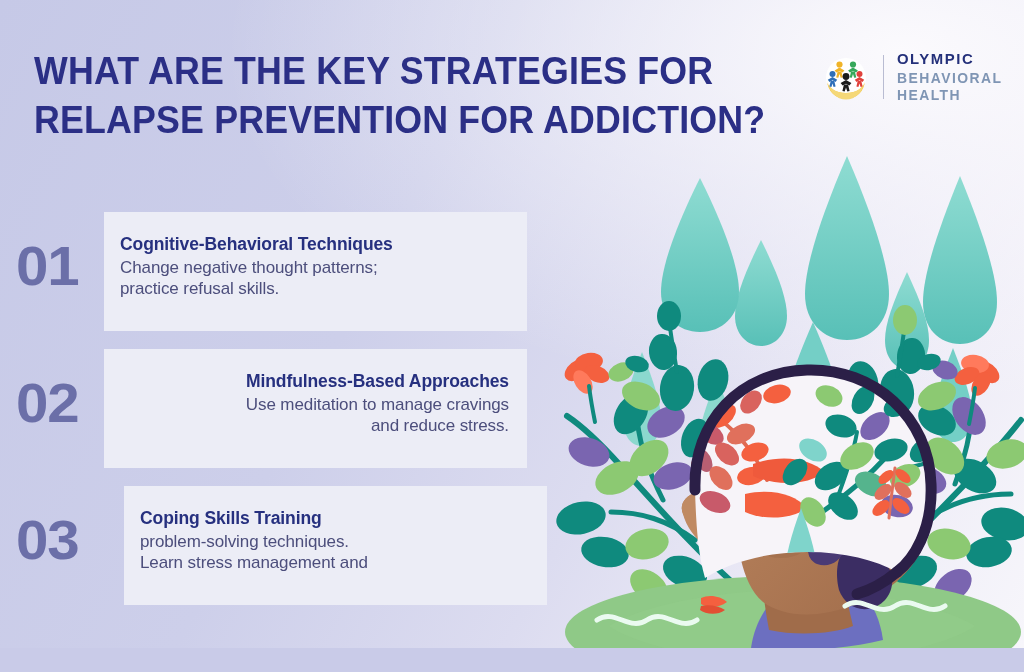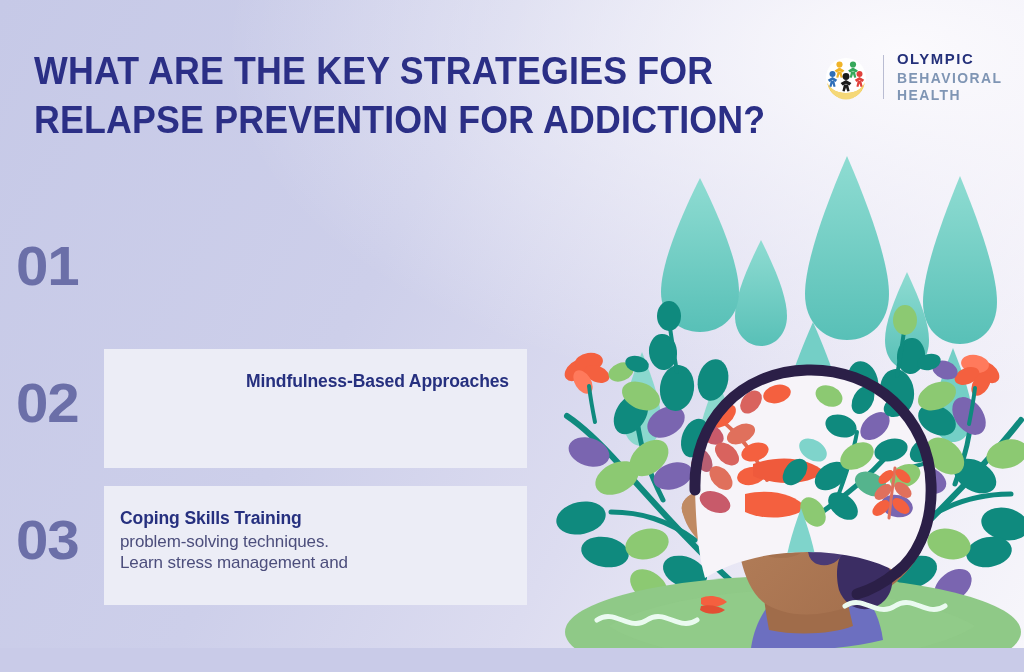--- a/index.html
+++ b/index.html
@@ -45,21 +45,21 @@
   }
   .logo-l2{margin-bottom:3px;}
 
   
   .card{
     position:absolute;left:104px;width:423px;
     background:#ecedf6;
   }
   .card.c1{top:212px;height:119px;}
   .card.c2{top:349px;height:119px;text-align:right;}
-  .card.c3{top:486px;height:119px;}
+  .card.c3{top:486px;height:119px;margin-left:20px;}
   .card-inner{padding:22px 18px 0 16px;}
   .card-title{
     font-size:17.5px;font-weight:bold;color:#26307f;
     line-height:21px;margin:0 0 2px 0;letter-spacing:-0.1px;
   }
   .card-body{
     font-size:17px;color:#4c4e7c;line-height:21px;margin:0;letter-spacing:-0.1px;
   }
   .card-body .bl{display:block;}
 
@@ -126,25 +126,38 @@
       </svg>
     </div>
     <div class="logo-divider"></div>
     <div class="logo-words">
       <div class="logo-l1">OLYMPIC</div>
       <div class="logo-l2">BEHAVIORAL</div>
       <div class="logo-l3">HEALTH</div>
     </div>
   </div>
 
+  <div class="card c1">
+    <div class="card-inner">
+      <div class="card-title">Cognitive-Behavioral Techniques</div>
+      <div class="card-body">
+        <span class="bl">Change negative thought patterns;</span>
+        <span class="bl">practice refusal skills.</span>
+      </div>
+    </div>
+  </div>
   <div class="num n1">01</div>
 
   <div class="card c2">
     <div class="card-inner">
       <div class="card-title">Mindfulness-Based Approaches</div>
+      <div class="card-body">
+        <span class="bl">Use meditation to manage cravings</span>
+        <span class="bl">and reduce stress.</span>
+      </div>
     </div>
   </div>
   <div class="num n2">02</div>
 
   <div class="card c3">
     <div class="card-inner">
       <div class="card-title">Coping Skills Training</div>
       <div class="card-body">
         <span class="bl">problem-solving techniques.</span>
         <span class="bl">Learn stress management and</span>

